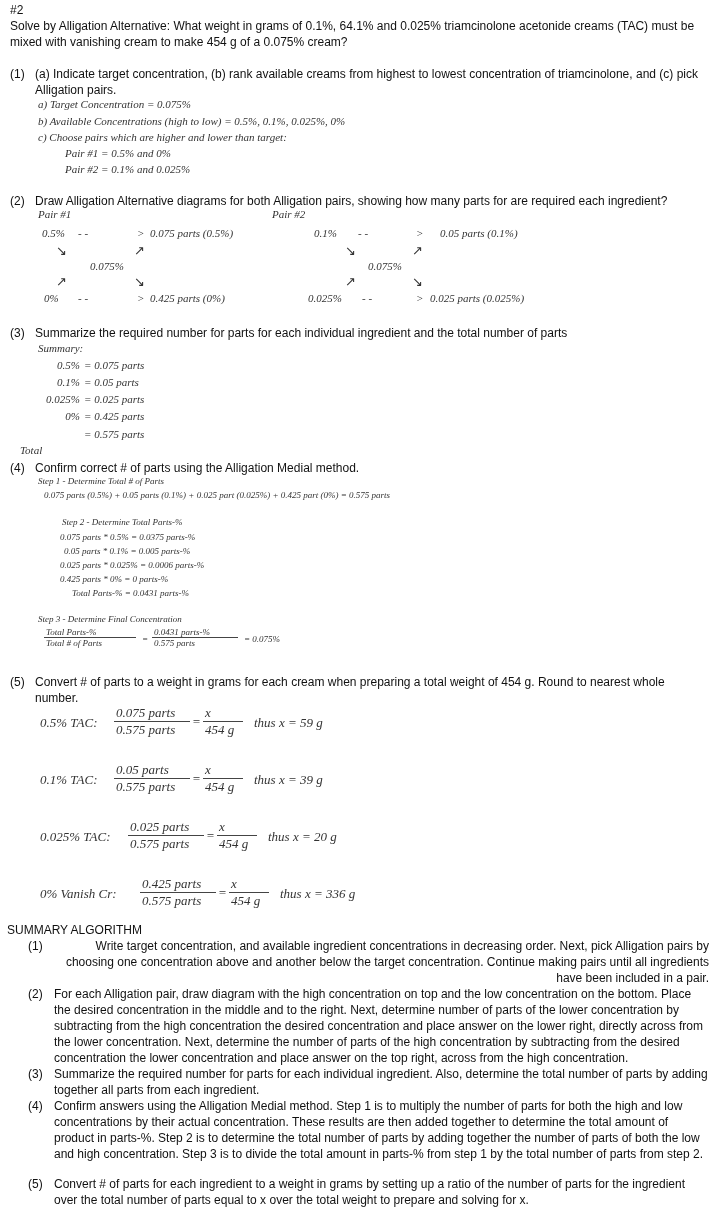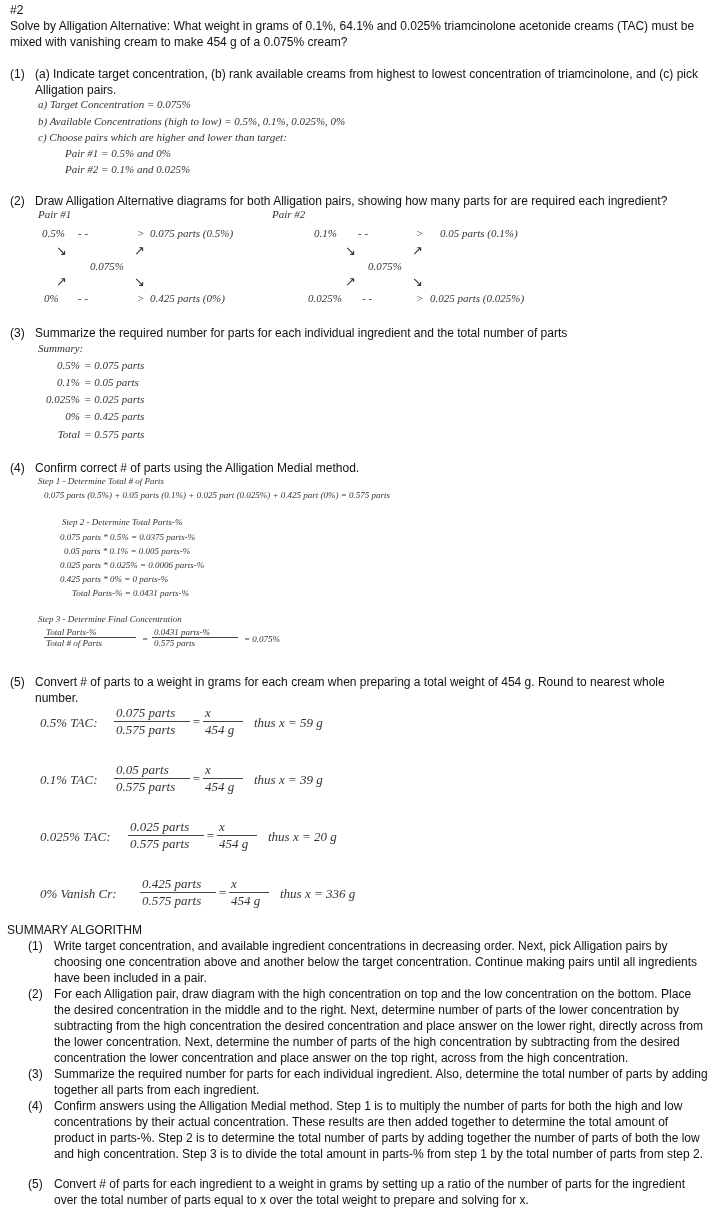--- a/index.html
+++ b/index.html
@@ -72,21 +72,21 @@
 <div class="abs serif s11" style="left:38px;top:342px;">Summary:</div>
 <div>
   <div class="abs serif s11" style="left:20px;top:359px;width:60px;text-align:right;">0.5%</div>
   <div class="abs serif s11" style="left:84px;top:359px;">= <span>0.075  parts</span></div>
   <div class="abs serif s11" style="left:20px;top:376px;width:60px;text-align:right;">0.1%</div>
   <div class="abs serif s11" style="left:84px;top:376px;text-align:center;">= <span>0.05  parts</span></div>
   <div class="abs serif s11" style="left:20px;top:393px;width:60px;text-align:right;">0.025%</div>
   <div class="abs serif s11" style="left:84px;top:393px;">= <span>0.025  parts</span></div>
   <div class="abs serif s11" style="left:20px;top:410px;width:60px;text-align:right;">0%</div>
   <div class="abs serif s11" style="left:84px;top:410px;">= <span>0.425  parts</span></div>
-  <div class="abs serif s11" style="left:20px;top:428px;width:60px;text-align:right;">Total</div>
+  <div class="abs serif s11" style="left:20px;top:444px;width:60px;text-align:left;">Total</div>
   <div class="abs serif s11" style="left:84px;top:428px;">= <span>0.575  parts</span></div>
 </div>
 
 <div class="abs sans" style="left:10px;top:460px;">(4)</div>
 <div class="abs sans" style="left:35px;top:460px;">Confirm correct # of parts using the Alligation Medial method.</div>
 <div class="abs serif s9" style="left:38px;top:476px;">Step  1  -  Determine  Total  #  of  Parts</div>
 <div class="abs serif s9" style="left:44px;top:490px;">0.075  parts  (0.5%)  +  0.05  parts  (0.1%)  +  0.025  part  (0.025%)  +  0.425  part  (0%)  =  0.575  parts</div>
 
 <div class="abs serif s9" style="left:38px;top:517px;margin-left:24px;">Step  2  -  Determine  Total  Parts-%</div>
 <div class="abs serif s9" style="left:60px;top:532px;">0.075  parts  *      0.5%  =  0.0375  parts-%</div>
@@ -162,21 +162,21 @@
   <div class="frac serif s13" style="left:229px;top:876px;width:40px;">
     <span class="num">x</span>
     <span class="den">454  g</span>
   </div>
   <div class="abs serif s13" style="left:280px;top:886px;">thus  x  =  336  g</div>
 </div>
 
 <div class="abs sans" style="left:7px;top:922px;">SUMMARY ALGORITHM</div>
 <div>
   <div class="abs sans" style="left:28px;top:938px;">(1)</div>
-  <div class="abs sans wrap" style="left:54px;top:938px;width:655px;">Write target concentration, and available ingredient concentrations in decreasing order.  Next, pick Alligation pairs by choosing one concentration above and another below the target concentration.  Continue making pairs until all ingredients have been included in a pair.</div>
+  <div class="abs sans wrap" style="left:54px;top:938px;width:655px;text-align:right;">Write target concentration, and available ingredient concentrations in decreasing order.  Next, pick Alligation pairs by choosing one concentration above and another below the target concentration.  Continue making pairs until all ingredients have been included in a pair.</div>
 
   <div class="abs sans" style="left:28px;top:986px;">(2)</div>
   <div class="abs sans wrap" style="left:54px;top:986px;width:655px;">For each Alligation pair, draw diagram with the high concentration on top and the low concentration on the bottom.  Place the desired concentration in the middle and to the right.  Next, determine number of parts of the lower concentration by subtracting from the high concentration the desired concentration and place answer on the lower right, directly across from the lower concentration.  Next, determine the number of parts of the high concentration by subtracting from the desired concentration the lower concentration and place answer on the top right, across from the high concentration.</div>
 
   <div class="abs sans" style="left:28px;top:1066px;">(3)</div>
   <div class="abs sans wrap" style="left:54px;top:1066px;width:655px;">Summarize the required number for parts for each individual ingredient.  Also, determine the total number of parts by adding together all parts from each ingredient.</div>
 
   <div class="abs sans" style="left:28px;top:1098px;">(4)</div>
   <div class="abs sans wrap" style="left:54px;top:1098px;width:655px;">Confirm answers using the Alligation Medial method.  Step 1 is to multiply the number of parts for both the high and low concentrations by their actual concentration.  These results are then added together to determine the total amount of product in parts-%.  Step 2 is to determine the total number of parts by adding together the number of parts of both the low and high concentration.  Step 3 is to divide the total amount in parts-% from step 1 by the total number of parts from step 2.</div>
 

